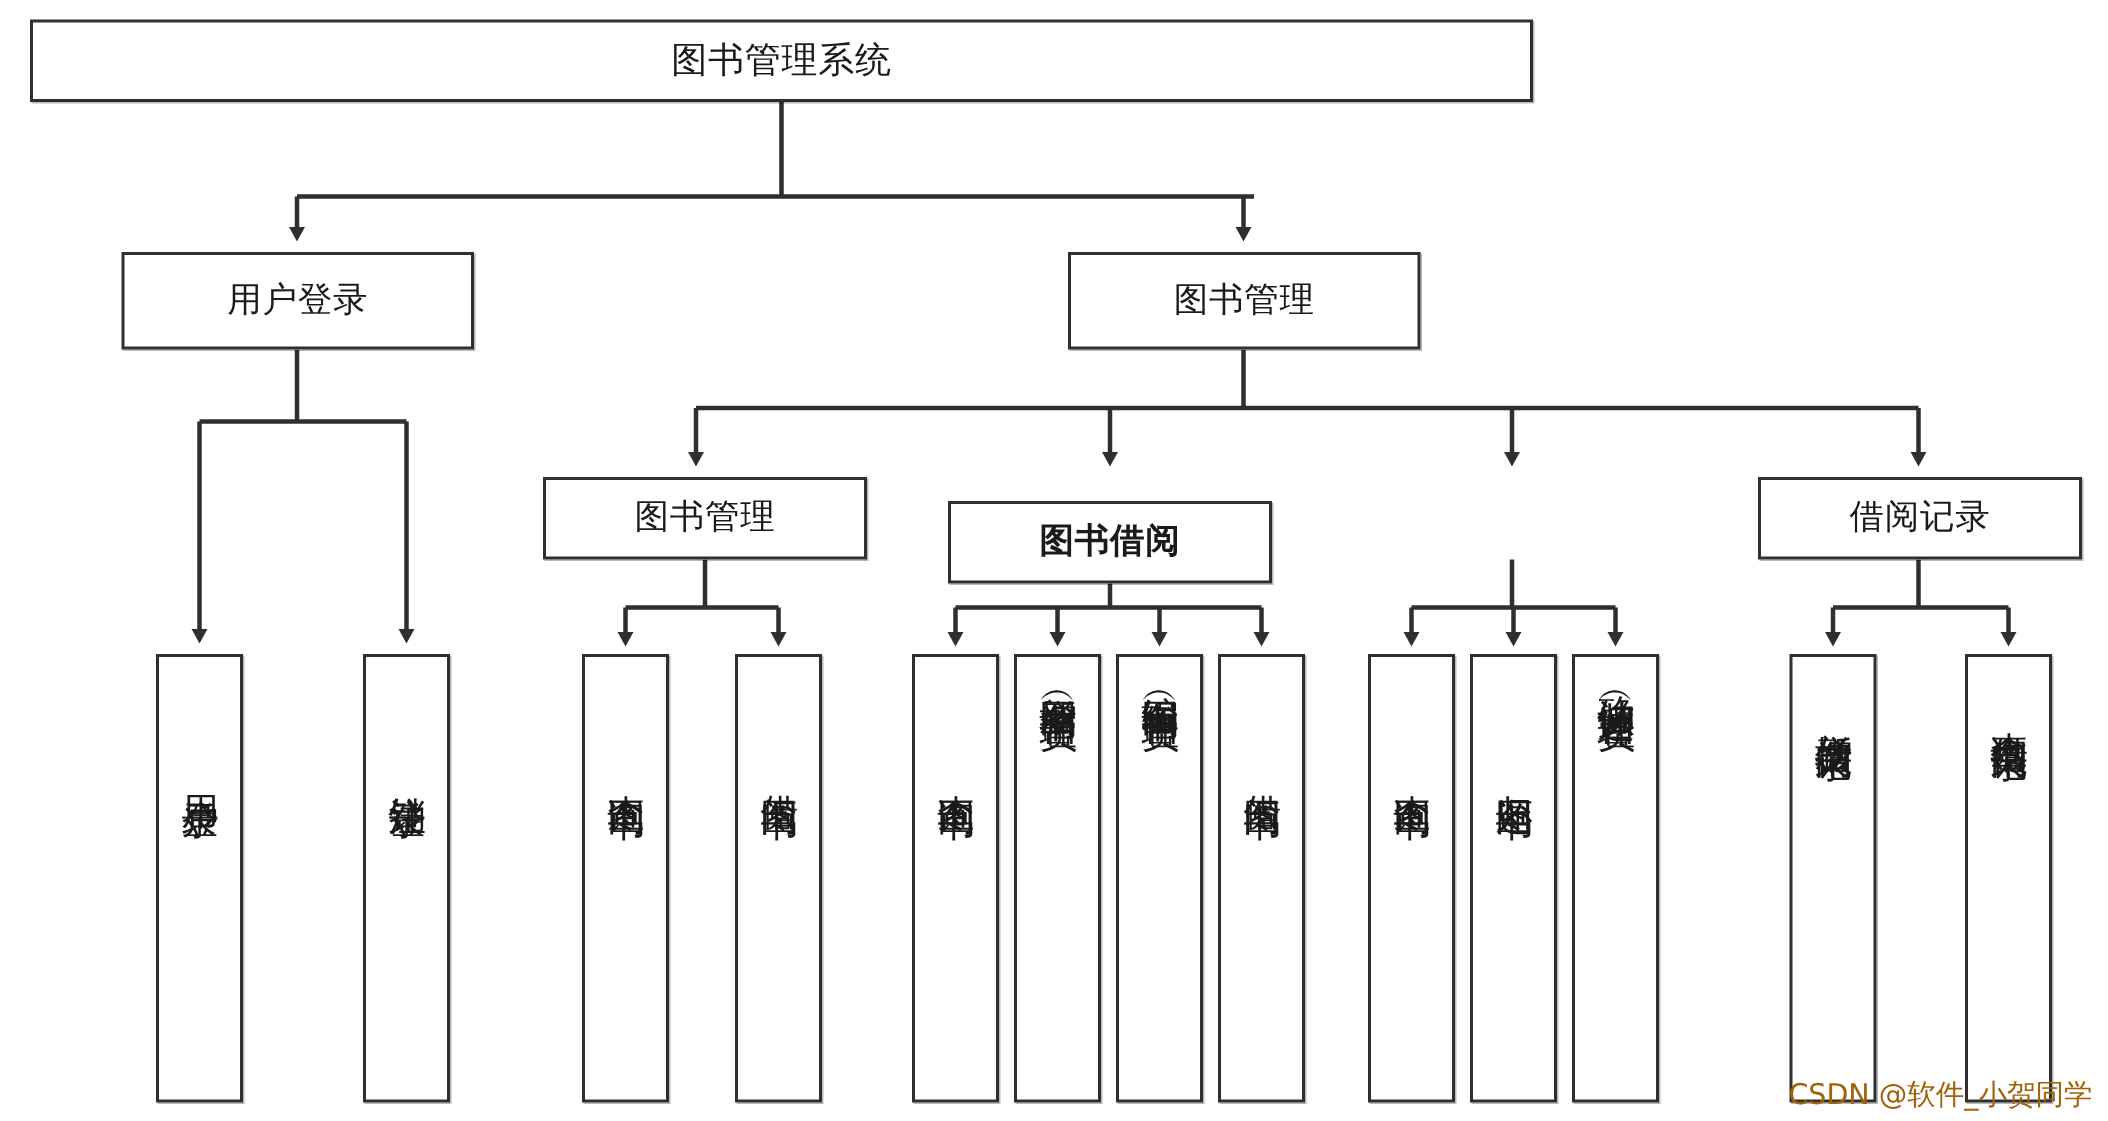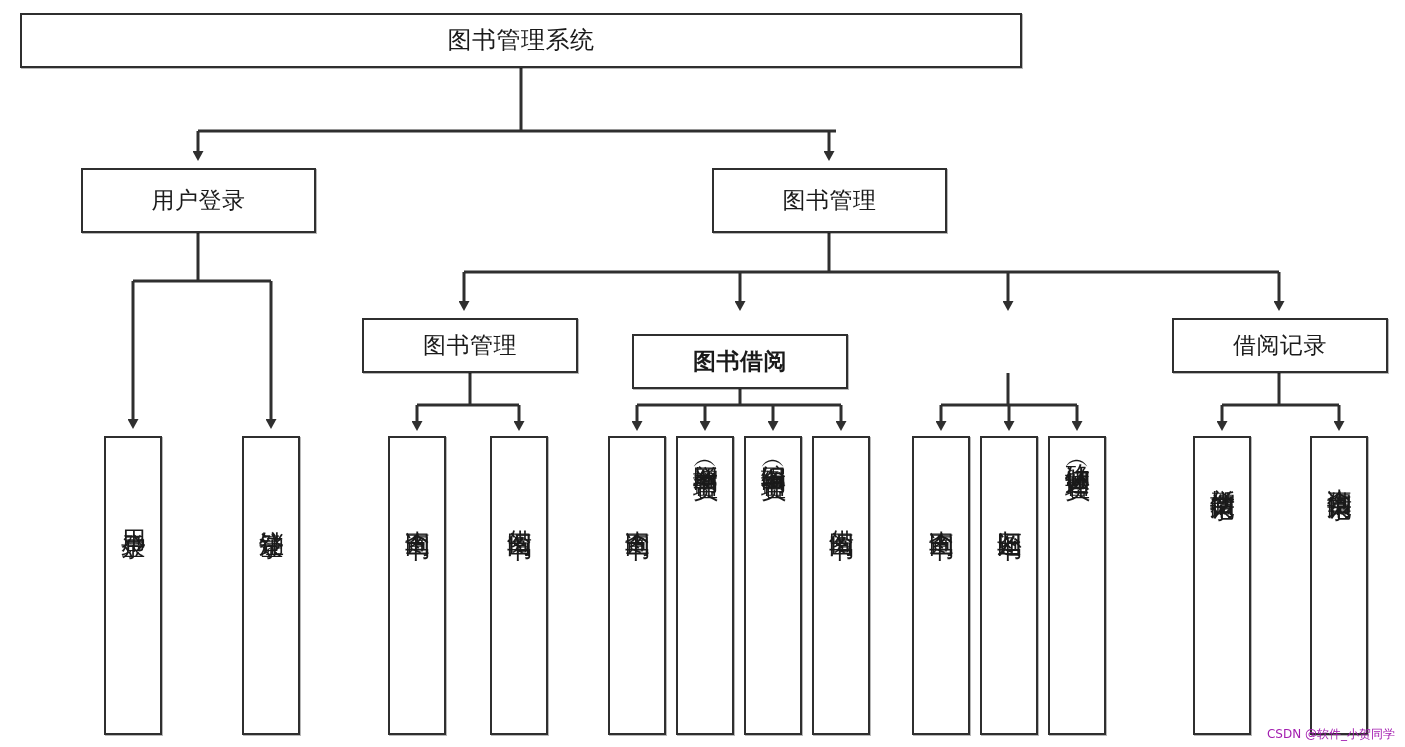--- a/index.html
+++ b/index.html
@@ -43,22 +43,22 @@
     letter-spacing:2px;
     white-space:nowrap;
   }
   .node.leaf.mid .txt{ padding-top:66px; }
   .node.leaf.mid3 .txt{ padding-top:24px; }
 
   #watermark{
     position:absolute;
     right:10px;
     bottom:4px;
-    font-size:12px;
-    color:#a21caf;
+    font-size:19px;
+    color:#a16207;
     white-space:nowrap;
     pointer-events:none;
   }
 </style>
 </head>
 <body>
 
 <div id="stage">
 
   <svg id="edges" viewBox="0 0 1405 747" xmlns="http://www.w3.org/2000/svg">

